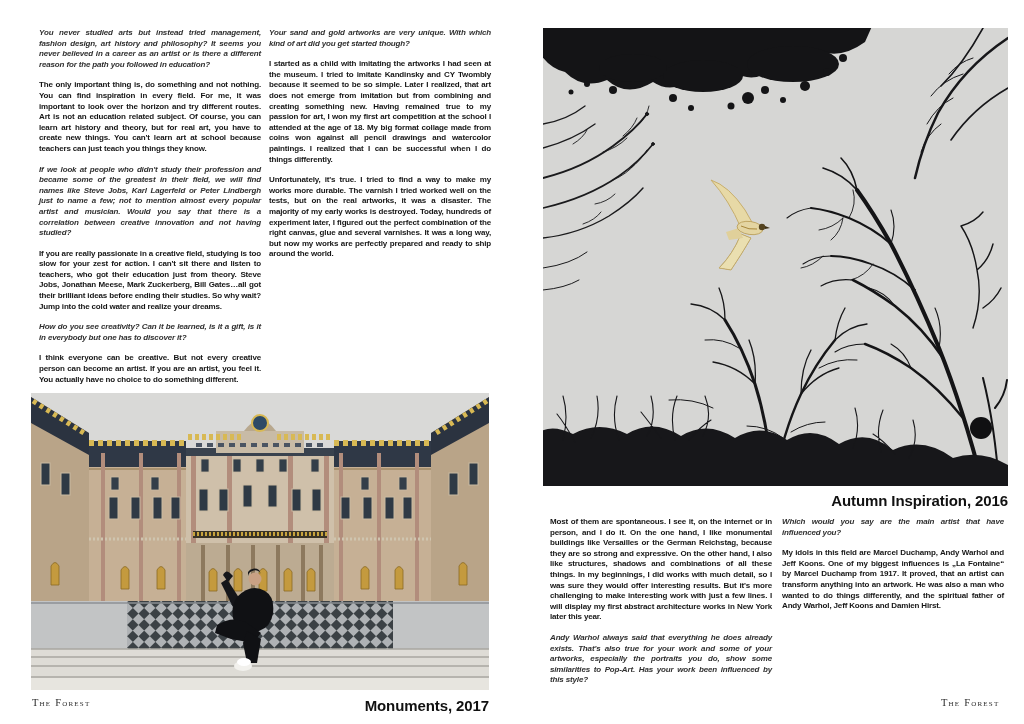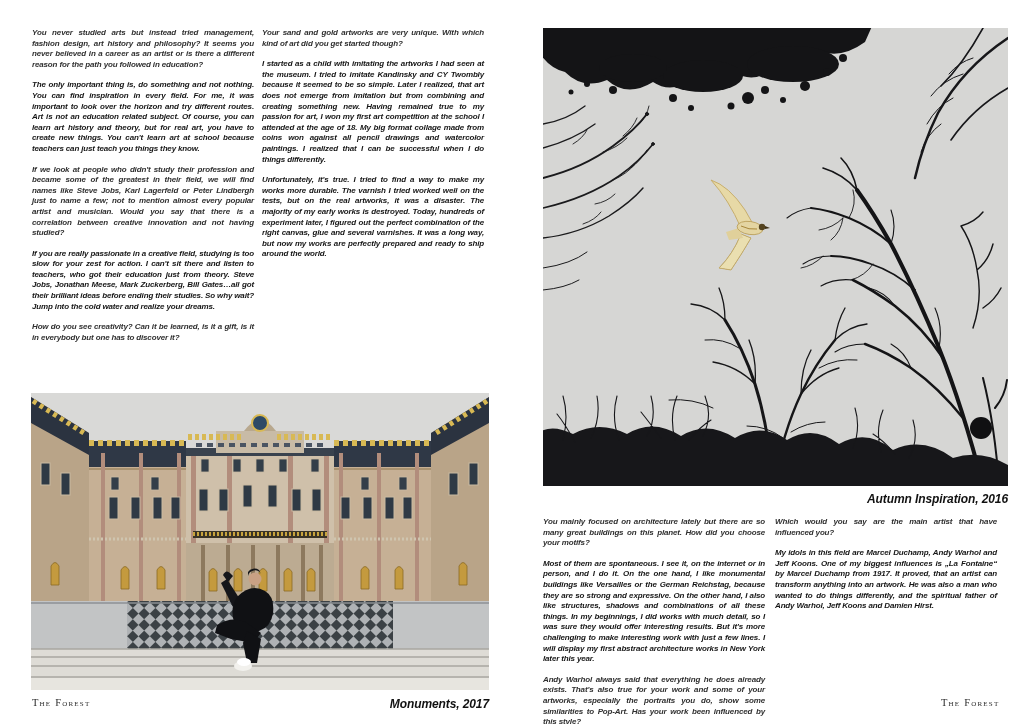--- a/index.html
+++ b/index.html
@@ -1,40 +1,41 @@
 <!DOCTYPE html>
 <html><head>
 <meta charset="utf-8">
 <style>
   html,body{margin:0;padding:0;background:#ffffff;}
   .spread{position:relative;width:1024px;height:724px;background:#ffffff;overflow:hidden;
           font-family:"Liberation Sans",sans-serif;}
-  .col{position:absolute;width:222px;text-align:justify;color:#1c1c1c;}
+  .col{position:absolute;width:222px;text-align:justify;color:#1c1c1c;margin-left:7px;}
   .col p{margin:0;font-size:8px;line-height:10.6px;letter-spacing:-0.15px;}
-  .col p + p{margin-top:10px;font-style:italic;}
+  .col p + p{margin-top:10px;}
   p.q{font-style:italic;font-weight:bold;color:#303030;}
   p.a{font-weight:bold;color:#161616;}
   .photo{position:absolute;overflow:hidden;background:#d8d8d6;}
-  .caption{position:absolute;font-size:12px;font-weight:bold;font-style:italic;
+  .caption{position:absolute;font-size:15px;font-weight:bold;
            color:#111;text-align:right;letter-spacing:-0.1px;}
   .footer{position:absolute;font-family:"Liberation Serif",serif;font-variant:small-caps;
           font-size:10.5px;letter-spacing:1.2px;color:#2b2b2b;}
   svg{display:block;}
 </style>
 </head>
 <body>
 
 <div class="spread">
 
   <div class="col" style="left:32px;top:28px;">
     <p class="q">You never studied arts but instead tried management, fashion design, art history and philosophy? It seems you never believed in a career as an artist or is there a different reason for the path you followed in education?</p>
     <p class="a">The only important thing is, do something and not nothing. You can find inspiration in every field. For me, it was important to look over the horizon and try different routes. Art is not an education related subject. Of course, you can learn art history and theory, but for real art, you have to create new things. You can't learn art at school because teachers can just teach you things they know.</p>
     <p class="q">If we look at people who didn't study their profession and became some of the greatest in their field, we will find names like Steve Jobs, Karl Lagerfeld or Peter Lindbergh just to name a few; not to mention almost every popular artist and musician. Would you say that there is a correlation between creative innovation and not having studied?</p>
     <p class="a">If you are really passionate in a creative field, studying is too slow for your zest for action. I can't sit there and listen to teachers, who got their education just from theory. Steve Jobs, Jonathan Meese, Mark Zuckerberg, Bill Gates…all got their brilliant ideas before ending their studies. So why wait? Jump into the cold water and realize your dreams.</p>
     <p class="q">How do you see creativity? Can it be learned, is it a gift, is it in everybody but one has to discover it?</p>
+    <p class="a">I think everyone can be creative. But not every creative person can become an artist. If you are an artist, you feel it. You actually have no choice to do something different.</p>
   </div>
 
   <div class="col" style="left:262px;top:28px;">
     <p class="q">Your sand and gold artworks are very unique. With which kind of art did you get started though?</p>
     <p class="a">I started as a child with imitating the artworks I had seen at the museum. I tried to imitate Kandinsky and CY Twombly because it seemed to be so simple. Later I realized, that art does not emerge from imitation but from combining and creating something new. Having remained true to my passion for art, I won my first art competition at the school I attended at the age of 18. My big format collage made from coins won against all pencil drawings and watercolor paintings. I realized that I can be successful when I do things differently.</p>
     <p class="a">Unfortunately, it's true. I tried to find a way to make my works more durable. The varnish I tried worked well on the tests, but on the real artworks, it was a disaster. The majority of my early works is destroyed. Today, hundreds of experiment later, I figured out the perfect combination of the right canvas, glue and several varnishes. It was a long way, but now my works are perfectly prepared and ready to ship around the world.</p>
   </div>
 
   <div class="photo" style="left:31px;top:393px;width:458px;height:297px;">
     <svg width="458" height="297" viewBox="0 0 458 297">
@@ -264,21 +265,20 @@
         <circle cx="219" cy="199" r="3.2" fill="#54431f"></circle>
         <path d="M222,198 l5,2 -5,1 Z" fill="#3c2f14"></path>
         <path d="M198,198 q8,4 16,3" stroke="#a8873a" stroke-width="1" fill="none"></path>
       </g>
     </svg>
   </div>
 
   <div class="caption" style="left:788px;top:492px;width:220px;">Autumn Inspiration, 2016</div>
 
   <div class="col" style="left:543px;top:517px;">
-    <p class="q">You mainly focused on architecture lately but there are so many great buildings on this planet. How did you choose your motifs?</p>
     <p class="a">Most of them are spontaneous. I see it, on the internet or in person, and I do it. On the one hand, I like monumental buildings like Versailles or the German Reichstag, because they are so strong and expressive. On the other hand, I also like structures, shadows and combinations of all these things. In my beginnings, I did works with much detail, so I was sure they would offer interesting results. But it's more challenging to make interesting work with just a few lines. I will display my first abstract architecture works in New York later this year.</p>
     <p class="q">Andy Warhol always said that everything he does already exists. That's also true for your work and some of your artworks, especially the portraits you do, show some similarities to Pop-Art. Has your work been influenced by this style?</p>
   </div>
 
   <div class="col" style="left:775px;top:517px;">
     <p class="q">Which would you say are the main artist that have influenced you?</p>
     <p class="a">My idols in this field are Marcel Duchamp, Andy Warhol and Jeff Koons. One of my biggest influences is „La Fontaine“ by Marcel Duchamp from 1917. It proved, that an artist can transform anything into an artwork. He was also a man who wanted to do things differently, and the spiritual father of Andy Warhol, Jeff Koons and Damien Hirst.</p>
   </div>
 
   <div class="footer" style="left:941px;top:697px;">The Forest</div>

